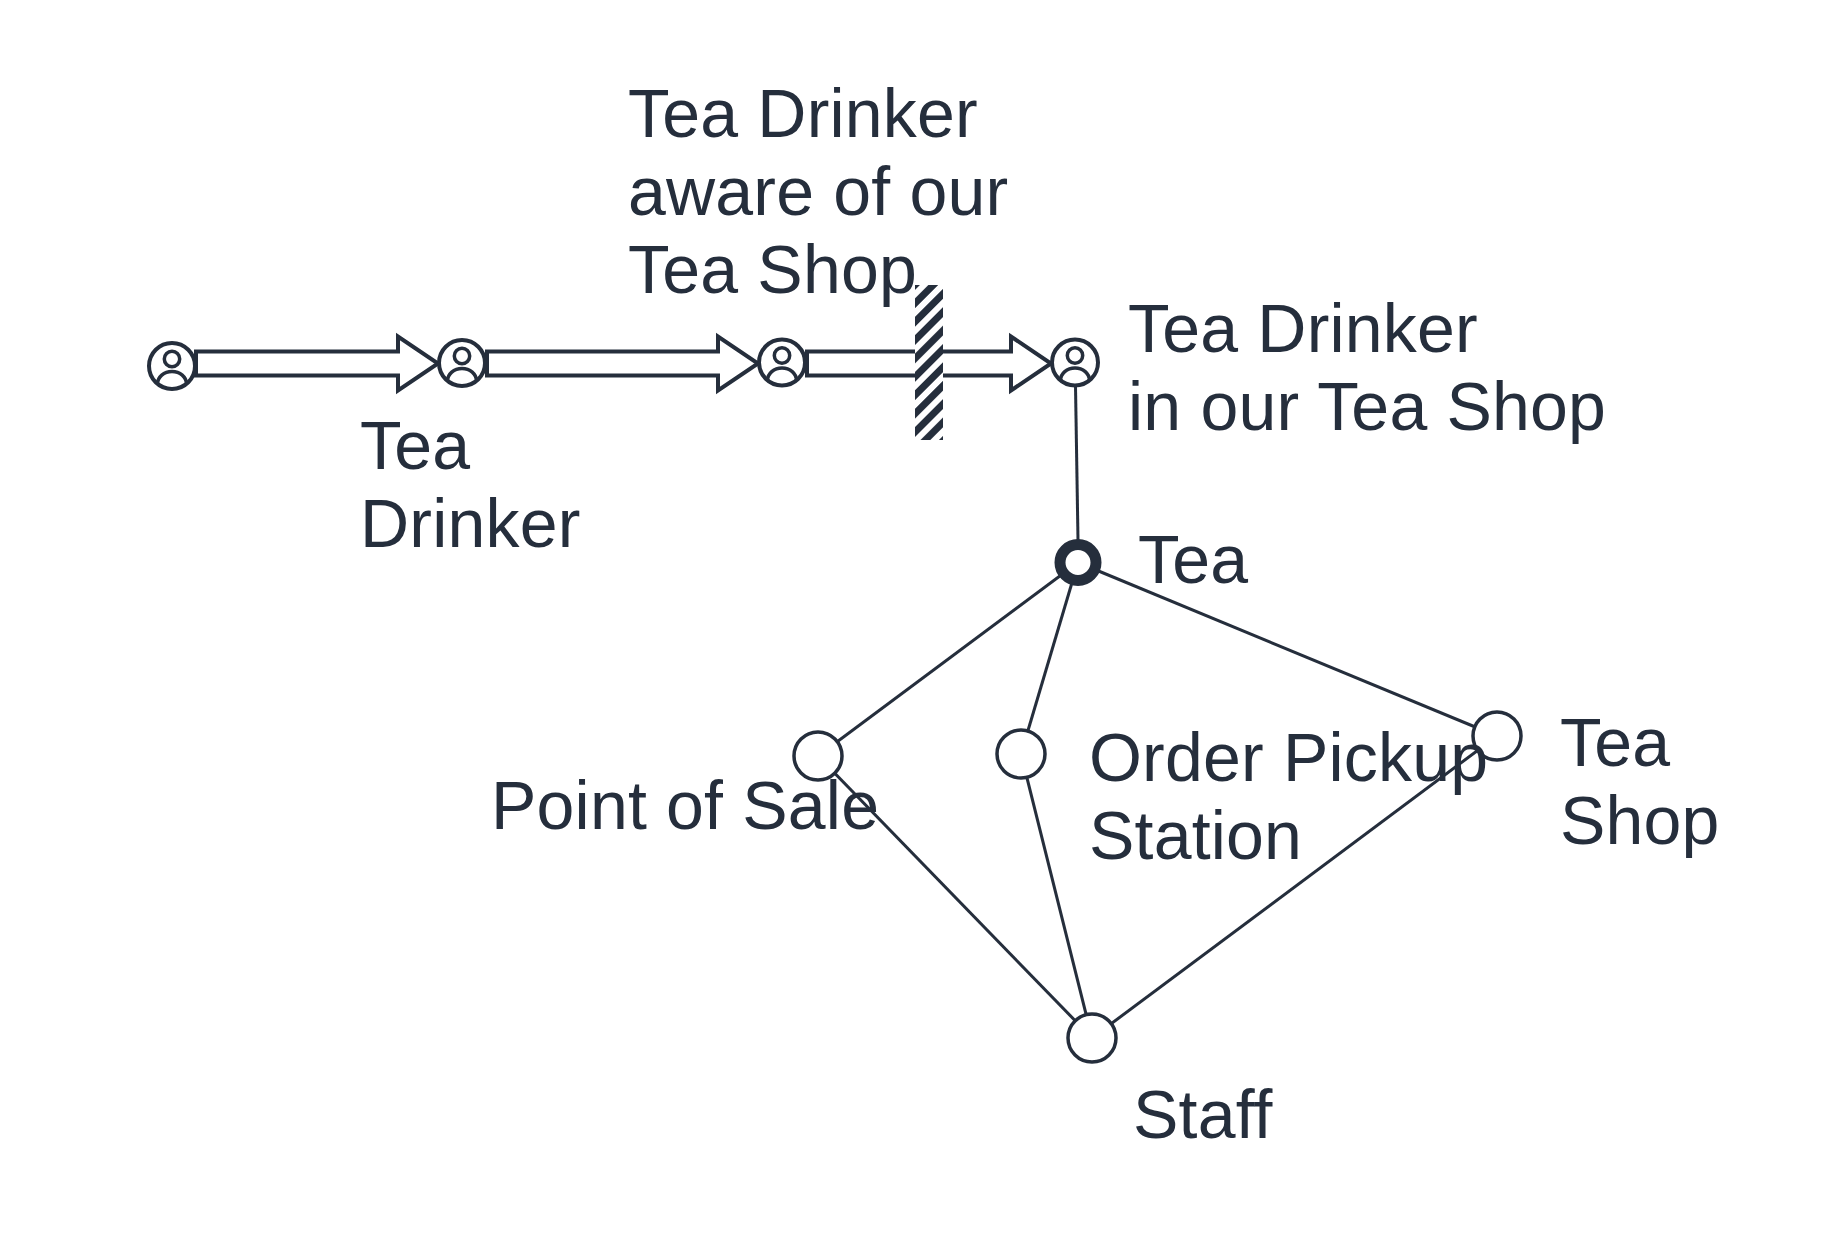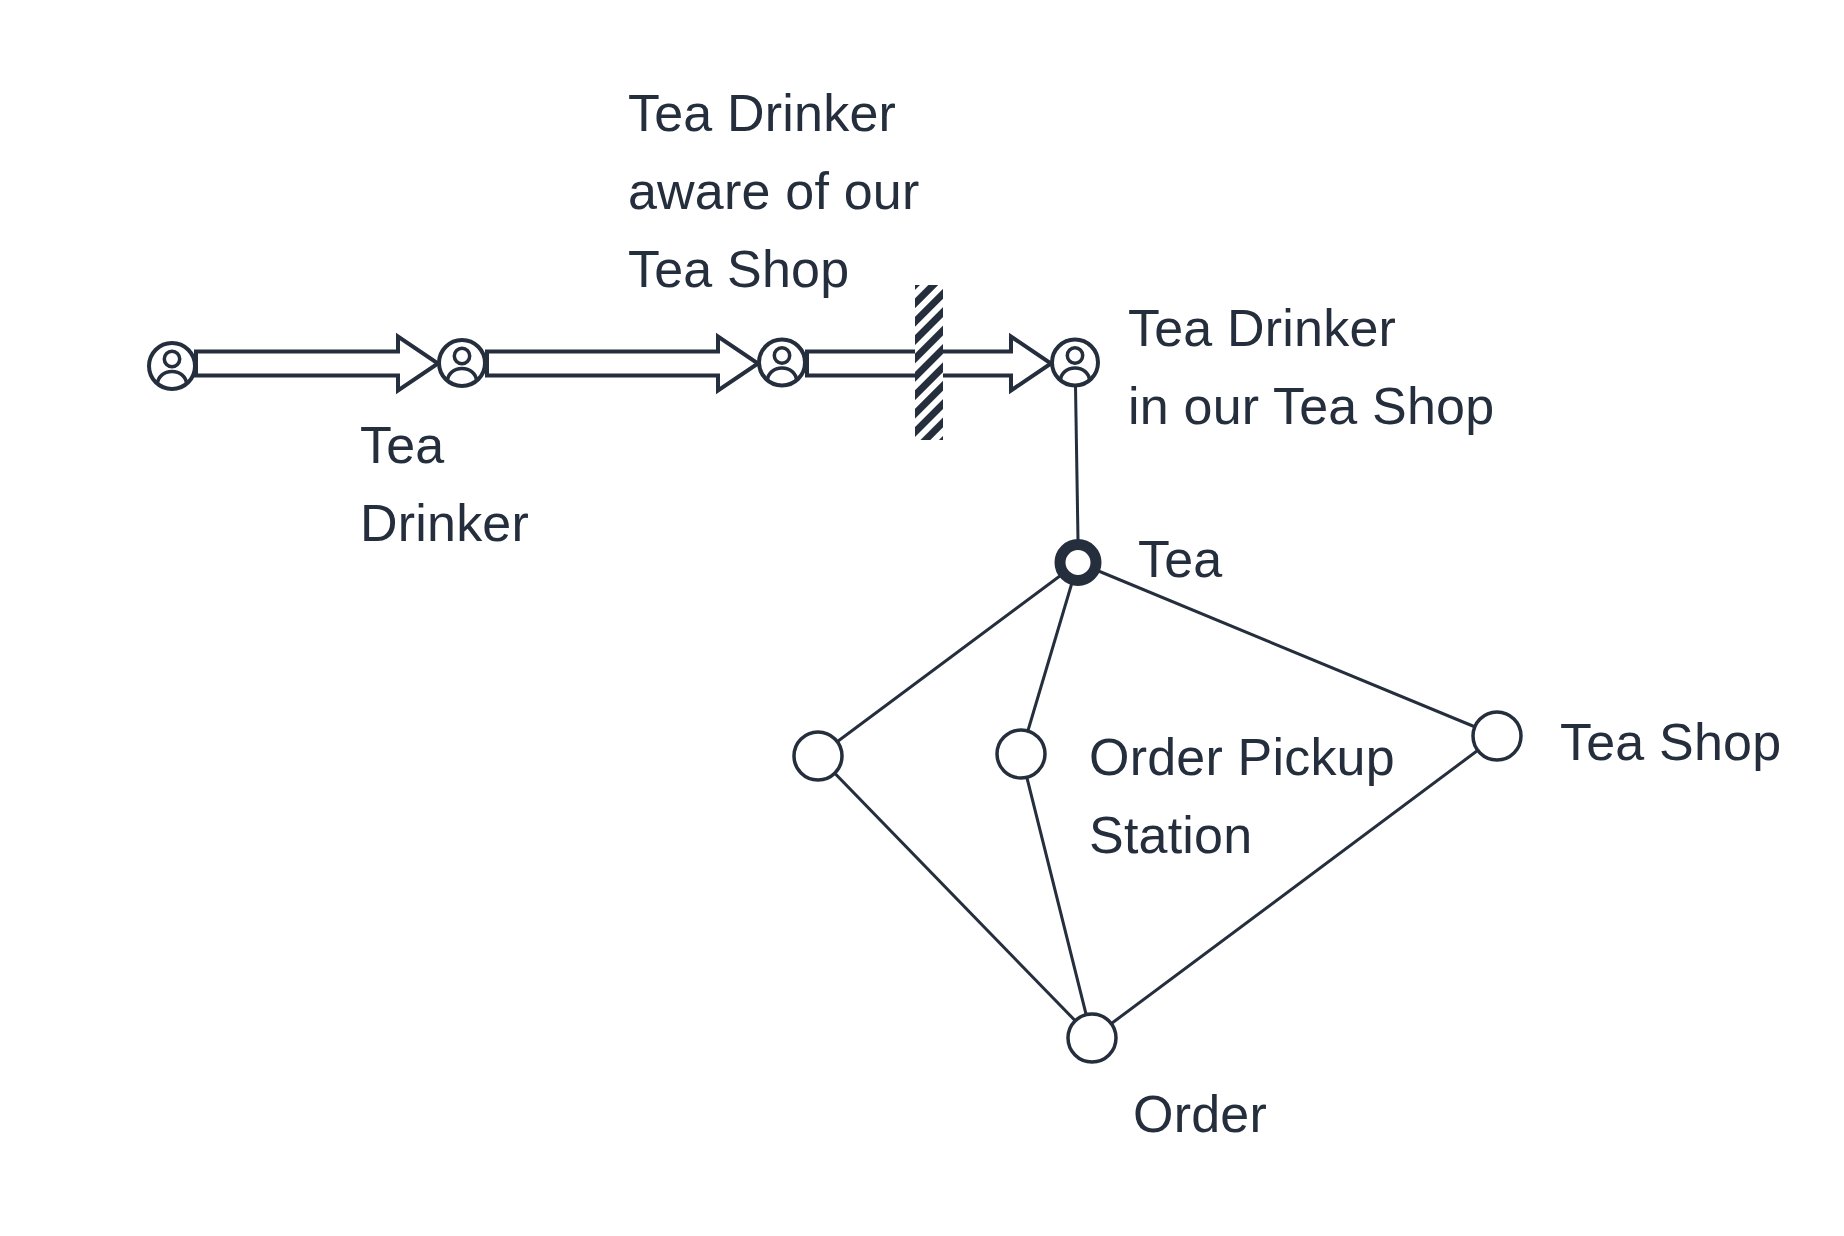--- a/index.html
+++ b/index.html
@@ -6,21 +6,21 @@
   #stage{
     position:relative;
     width:1844px;height:1236px;
     background:#ffffff;
     font-family:"Liberation Sans", sans-serif;
     overflow:hidden;
   }
   #diagram-svg{position:absolute;left:0;top:0;}
   .label{
     position:absolute;
-    font-size:52px;
+    font-size:68px;
     line-height:78px;
     color:#252E3C;
     white-space:pre-line;
     letter-spacing:0.2px;
   }
 </style>
 </head>
 <body>
 
 <div id="stage">
@@ -66,17 +66,18 @@
   </svg>
 
   <div class="label" style="left:360px;top:406px;">Tea
 Drinker</div>
   <div class="label" style="left:628px;top:74px;">Tea Drinker
 aware of our
 Tea Shop</div>
   <div class="label" style="left:1128px;top:289px;">Tea Drinker
 in our Tea Shop</div>
   <div class="label" style="left:1138px;top:520px;">Tea</div>
+  <div class="label" style="left:491px;top:766px;">Point of Sale</div>
   <div class="label" style="left:1065px;top:718px;margin-left:24px;">Order Pickup
 Station</div>
   <div class="label" style="left:1560px;top:703px;">Tea Shop</div>
-  <div class="label" style="left:1133px;top:1075px;">Order</div>
+  <div class="label" style="left:1133px;top:1075px;">Staff</div>
 </div>
 
 </body></html>

